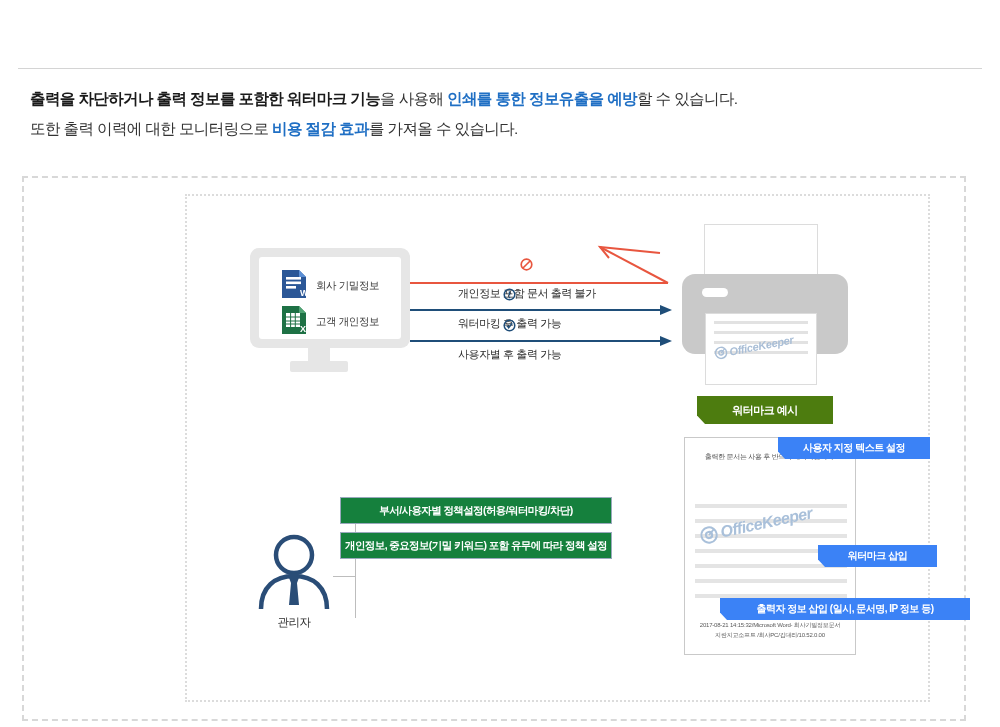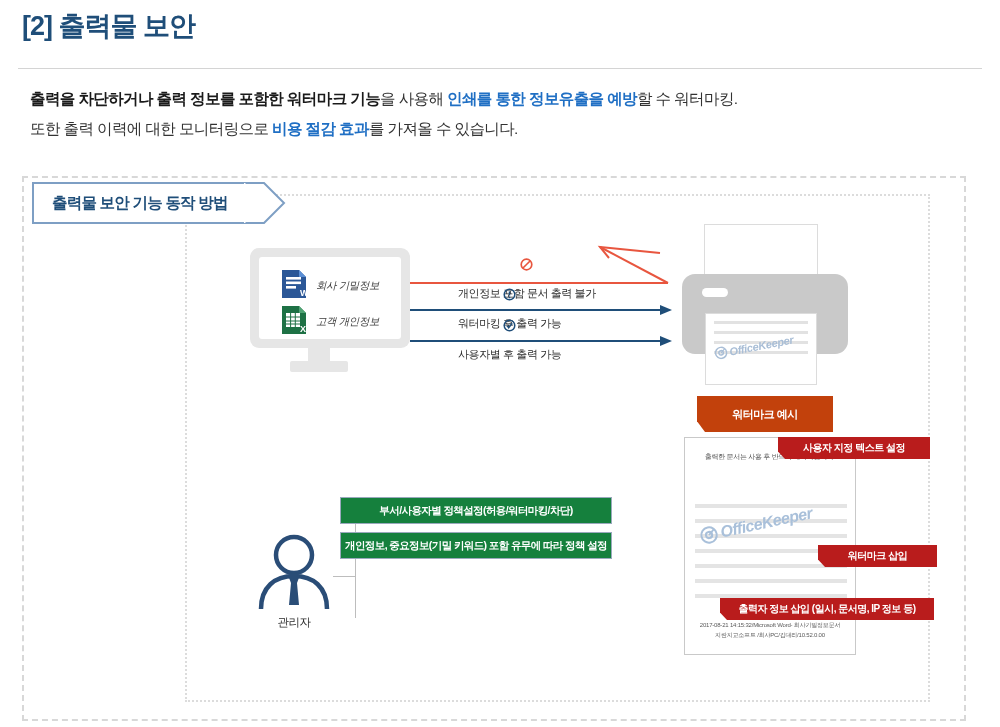--- a/index.html
+++ b/index.html
@@ -83,21 +83,21 @@
   }
   .monitor-base{
     position:absolute;left:290px;top:361px;width:58px;height:11px;
     background:#e6e6e6;border-radius:2px;
   }
   .doc-row{
     position:absolute;display:flex;align-items:center;gap:9px;
   }
   .doc-row.r1{left:22px;top:12px;}
   .doc-row.r2{left:22px;top:48px;}
-  .doc-label{font-size:10.5px;color:#3b3b3b;letter-spacing:-0.4px;white-space:nowrap;font-style:italic;}
+  .doc-label{font-size:10.5px;color:#3b3b3b;letter-spacing:-0.4px;white-space:nowrap;}
 
   
   .arrow-layer{position:absolute;left:0;top:0;width:1000px;height:727px;pointer-events:none;}
   .arrow-label{
     position:absolute;font-size:11px;color:#2b2b2b;
     letter-spacing:-0.4px;white-space:nowrap;
     display:flex;align-items:center;gap:15px;flex-direction:column;
   }
   .ico{width:13px;height:13px;flex:0 0 13px;}
 
@@ -123,22 +123,22 @@
   .out-wm{
     position:absolute;left:8px;top:26px;
     transform:rotate(-11deg);
     display:flex;align-items:center;gap:2px;
     color:#a9bed6;font-size:11px;font-weight:bold;font-style:italic;
     letter-spacing:-0.3px;
   }
 
   
   .wm-banner{
-    position:absolute;left:697px;top:396px;width:136px;height:36px;
-    background:#c2410c;color:#fff;font-size:11px;font-weight:bold;
+    position:absolute;left:697px;top:396px;width:136px;height:28px;
+    background:#4d7c0f;color:#fff;font-size:11px;font-weight:bold;
     letter-spacing:-0.5px;
     display:flex;align-items:center;justify-content:center;
     clip-path:polygon(0 0,100% 0,100% 100%,8px 100%,0 70%);
   }
 
   
   .prev-doc{
     position:absolute;left:684px;top:437px;width:172px;height:218px;
     background:#fff;border:1px solid #c9c9c9;box-sizing:border-box;
     overflow:hidden;
@@ -158,31 +158,31 @@
   }
   .prev-foot{
     position:absolute;left:0;bottom:14px;width:100%;
     text-align:center;font-size:6px;color:#5a5a5a;line-height:10px;
     letter-spacing:-0.2px;
   }
 
   
   .callout{
     position:absolute;
-    background:#b91c1c;color:#fff;
+    background:#3b82f6;color:#fff;
     font-size:10px;font-weight:bold;letter-spacing:-0.5px;
     display:flex;align-items:center;justify-content:center;
     white-space:nowrap;
     box-sizing:border-box;
     padding:0 8px;
   }
   .callout.notch-left{clip-path:polygon(0 0,100% 0,100% 100%,7px 100%,0 66%);}
   #callout-usertext{left:778px;top:437px;width:152px;height:22px;}
   #callout-insert{left:818px;top:545px;width:119px;height:22px;}
-  #callout-printerinfo{left:720px;top:598px;width:214px;height:22px;}
+  #callout-printerinfo{left:720px;top:598px;width:250px;height:22px;}
 
   
   .admin-icon{
     position:absolute;left:255px;top:533px;width:78px;height:78px;
   }
   .admin-label{
     position:absolute;left:238px;top:615px;width:112px;text-align:center;
     font-size:11.5px;color:#2b2b2b;font-weight:normal;letter-spacing:-0.5px;
   }
   .admin-connector-h{
@@ -206,44 +206,34 @@
   .p0{top:497px;}
   .p1{top:532px;}
   .p2{top:567px;}
   .p3{top:602px;}
 </style>
 </head>
 <body>
 
 <div class="page">
 
-  <div class="page-title">[2] 출력물 보안</div>
   <div class="title-rule"></div>
 
   <div class="lead">
     <div class="l1">
-      <span>출력을 차단하거나 출력 정보를 포함한 워터마크 기능</span><span class="thin">을 사용해 </span><span class="hl">인쇄를 통한 정보유출을 예방</span><span class="thin">할 수 워터마킹.</span>
+      <span>출력을 차단하거나 출력 정보를 포함한 워터마크 기능</span><span class="thin">을 사용해 </span><span class="hl">인쇄를 통한 정보유출을 예방</span><span class="thin">할 수 있습니다.</span>
     </div>
     <div class="l2">
       <span>또한 출력 이력에 대한 모니터링으로 </span><span class="hl2">비용 절감 효과</span><span>를 가져올 수 있습니다.</span>
     </div>
   </div>
 
   <div class="dashed-area"></div>
   <div class="inner-dotted"></div>
 
-  <div class="tab-banner">
-    <div class="tab-body">출력물 보안 기능 동작 방법</div>
-    <div class="tab-arrow">
-      <svg width="42" height="42" viewBox="0 0 42 42">
-        <path d="M0,1 L20,1 L40,21 L20,41 L0,41" fill="#ffffff" stroke="#7e9fc4" stroke-width="2"></path>
-        <path d="M0,1 L0,41" stroke="#ffffff" stroke-width="3"></path>
-      </svg>
-    </div>
-  </div>
 
   <div class="monitor">
     <div class="monitor-screen">
 
       <div class="doc-row r1">
         <span>
           <svg width="26" height="30" viewBox="0 0 26 30">
             <path d="M1,1 H18 L25,8 V29 H1 Z" fill="#2b5797"></path>
             <path d="M18,1 L25,8 H18 Z" fill="#5b8fd6"></path>
             <rect x="5" y="8" width="15" height="2.6" fill="#fff"></rect>

